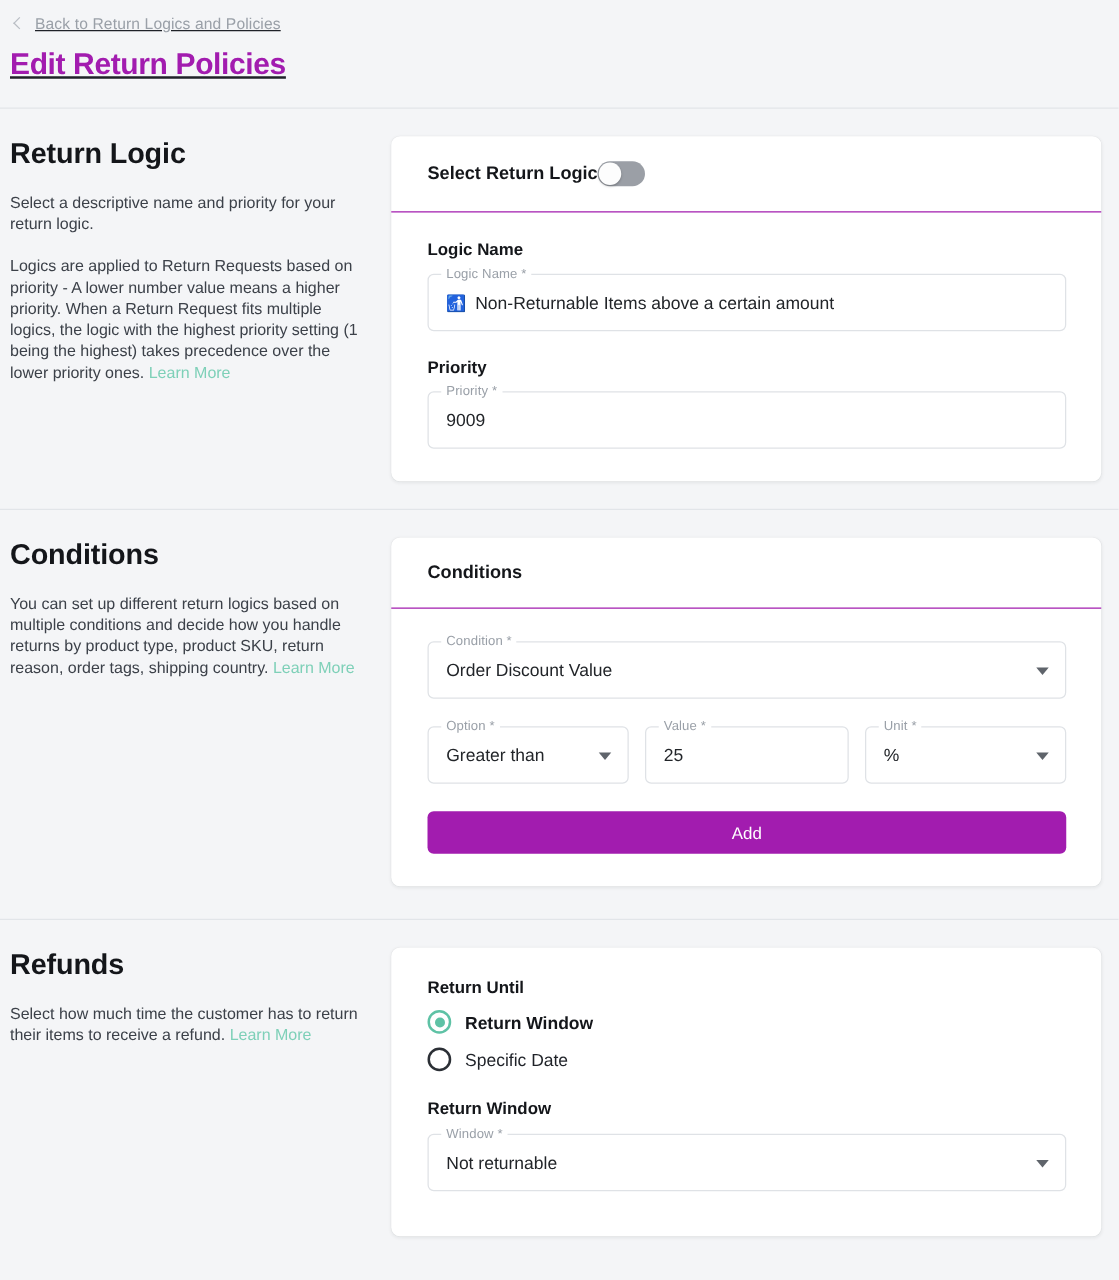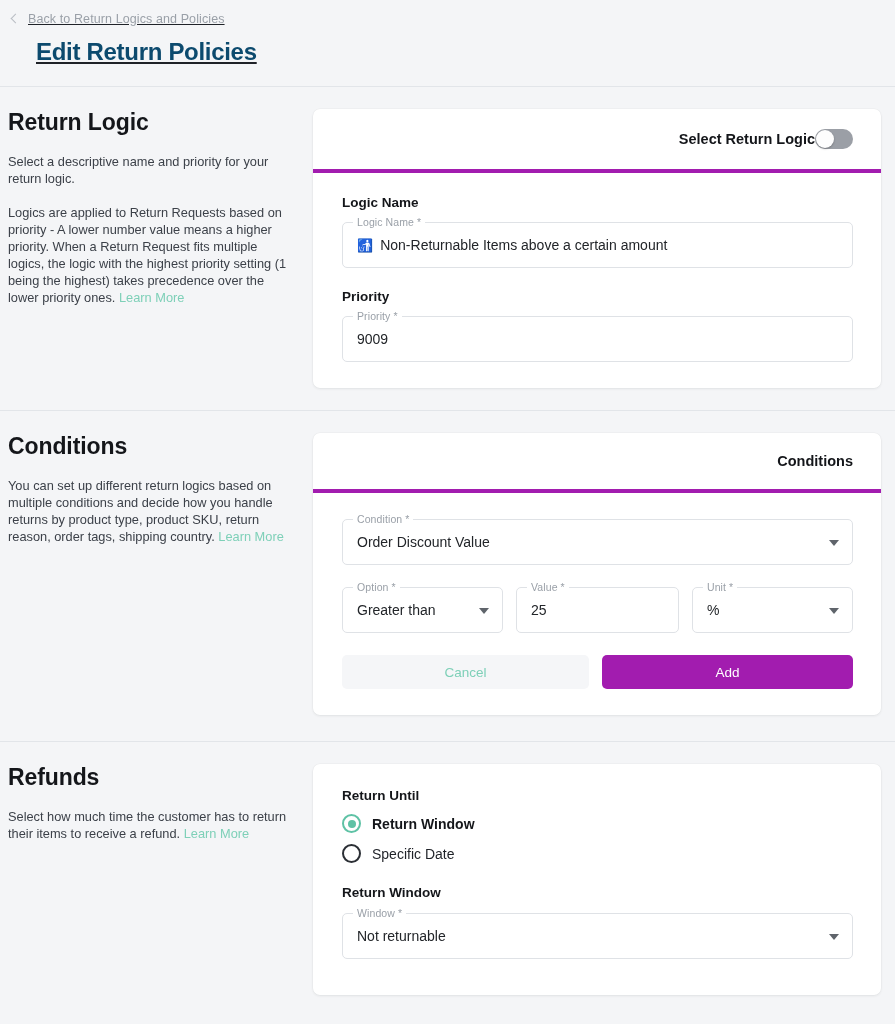--- a/index.html
+++ b/index.html
@@ -28,21 +28,21 @@
   .chev::before {
     content: ""; position: absolute; left: 4px; top: 2px;
     width: 6px; height: 6px;
     border-left: 1.4px solid #b9bdc4; border-bottom: 1.4px solid #b9bdc4;
     transform: rotate(45deg);
   }
   .back-text { font-size: 12.5px; color: #9aa0a8; letter-spacing: .1px; }
 
   .page-title {
     font-size: 24px; font-weight: 700; letter-spacing: -0.3px;
-    padding: 9px 0 0 8px; color: #0c4a6e; margin-left: 28px;
+    padding: 9px 0 0 8px; color: #a21caf;
   }
 
   .hr {
     height: 1px; background: #e2e5e9; width: 100%;
     margin-top: 20px;
   }
 
   
   .section {
     display: flex;
@@ -62,23 +62,23 @@
   .section-desc + .section-desc { margin-top: 17px; }
   .learn-more { color: #7ed0b8; cursor: pointer; }
 
   
   .card {
     background: #ffffff;
     border-radius: 7px;
     box-shadow: 0 1px 3px rgba(20,22,26,.07), 0 0 0 .5px rgba(20,22,26,.035);
   }
   .card-head {
-    display: flex; align-items: center; justify-content: flex-end;
+    display: flex; align-items: center; justify-content: flex-start;
     padding: 20px 28px 20px 29px;
-    border-bottom: 4px solid #a21caf;
+    border-bottom: 1px solid #a21caf;
   }
   .card-head-title { font-size: 14.5px; font-weight: 700; color: #14161a; }
   .card-body { padding: 22px 28px 26px 29px; }
 
   
   .toggle {
     width: 38px; height: 20px; border-radius: 10px;
     background: #9b9fa6; position: relative; cursor: pointer;
     flex: 0 0 38px;
   }
@@ -254,21 +254,20 @@
               <span class="value">25</span>
             </div>
             <div class="field select c-unit">
               <span class="legend"><span>Unit</span> <span class="req">*</span></span>
               <span class="value">%</span>
               <span class="caret"></span>
             </div>
           </div>
 
           <div class="btn-row">
-            <button class="btn btn-cancel">Cancel</button>
             <button class="btn btn-add">Add</button>
           </div>
         </div>
       </div>
     </div>
   </div>
 
   <div class="hr" style="margin-top:26px;"></div>
 
   <div class="section">

